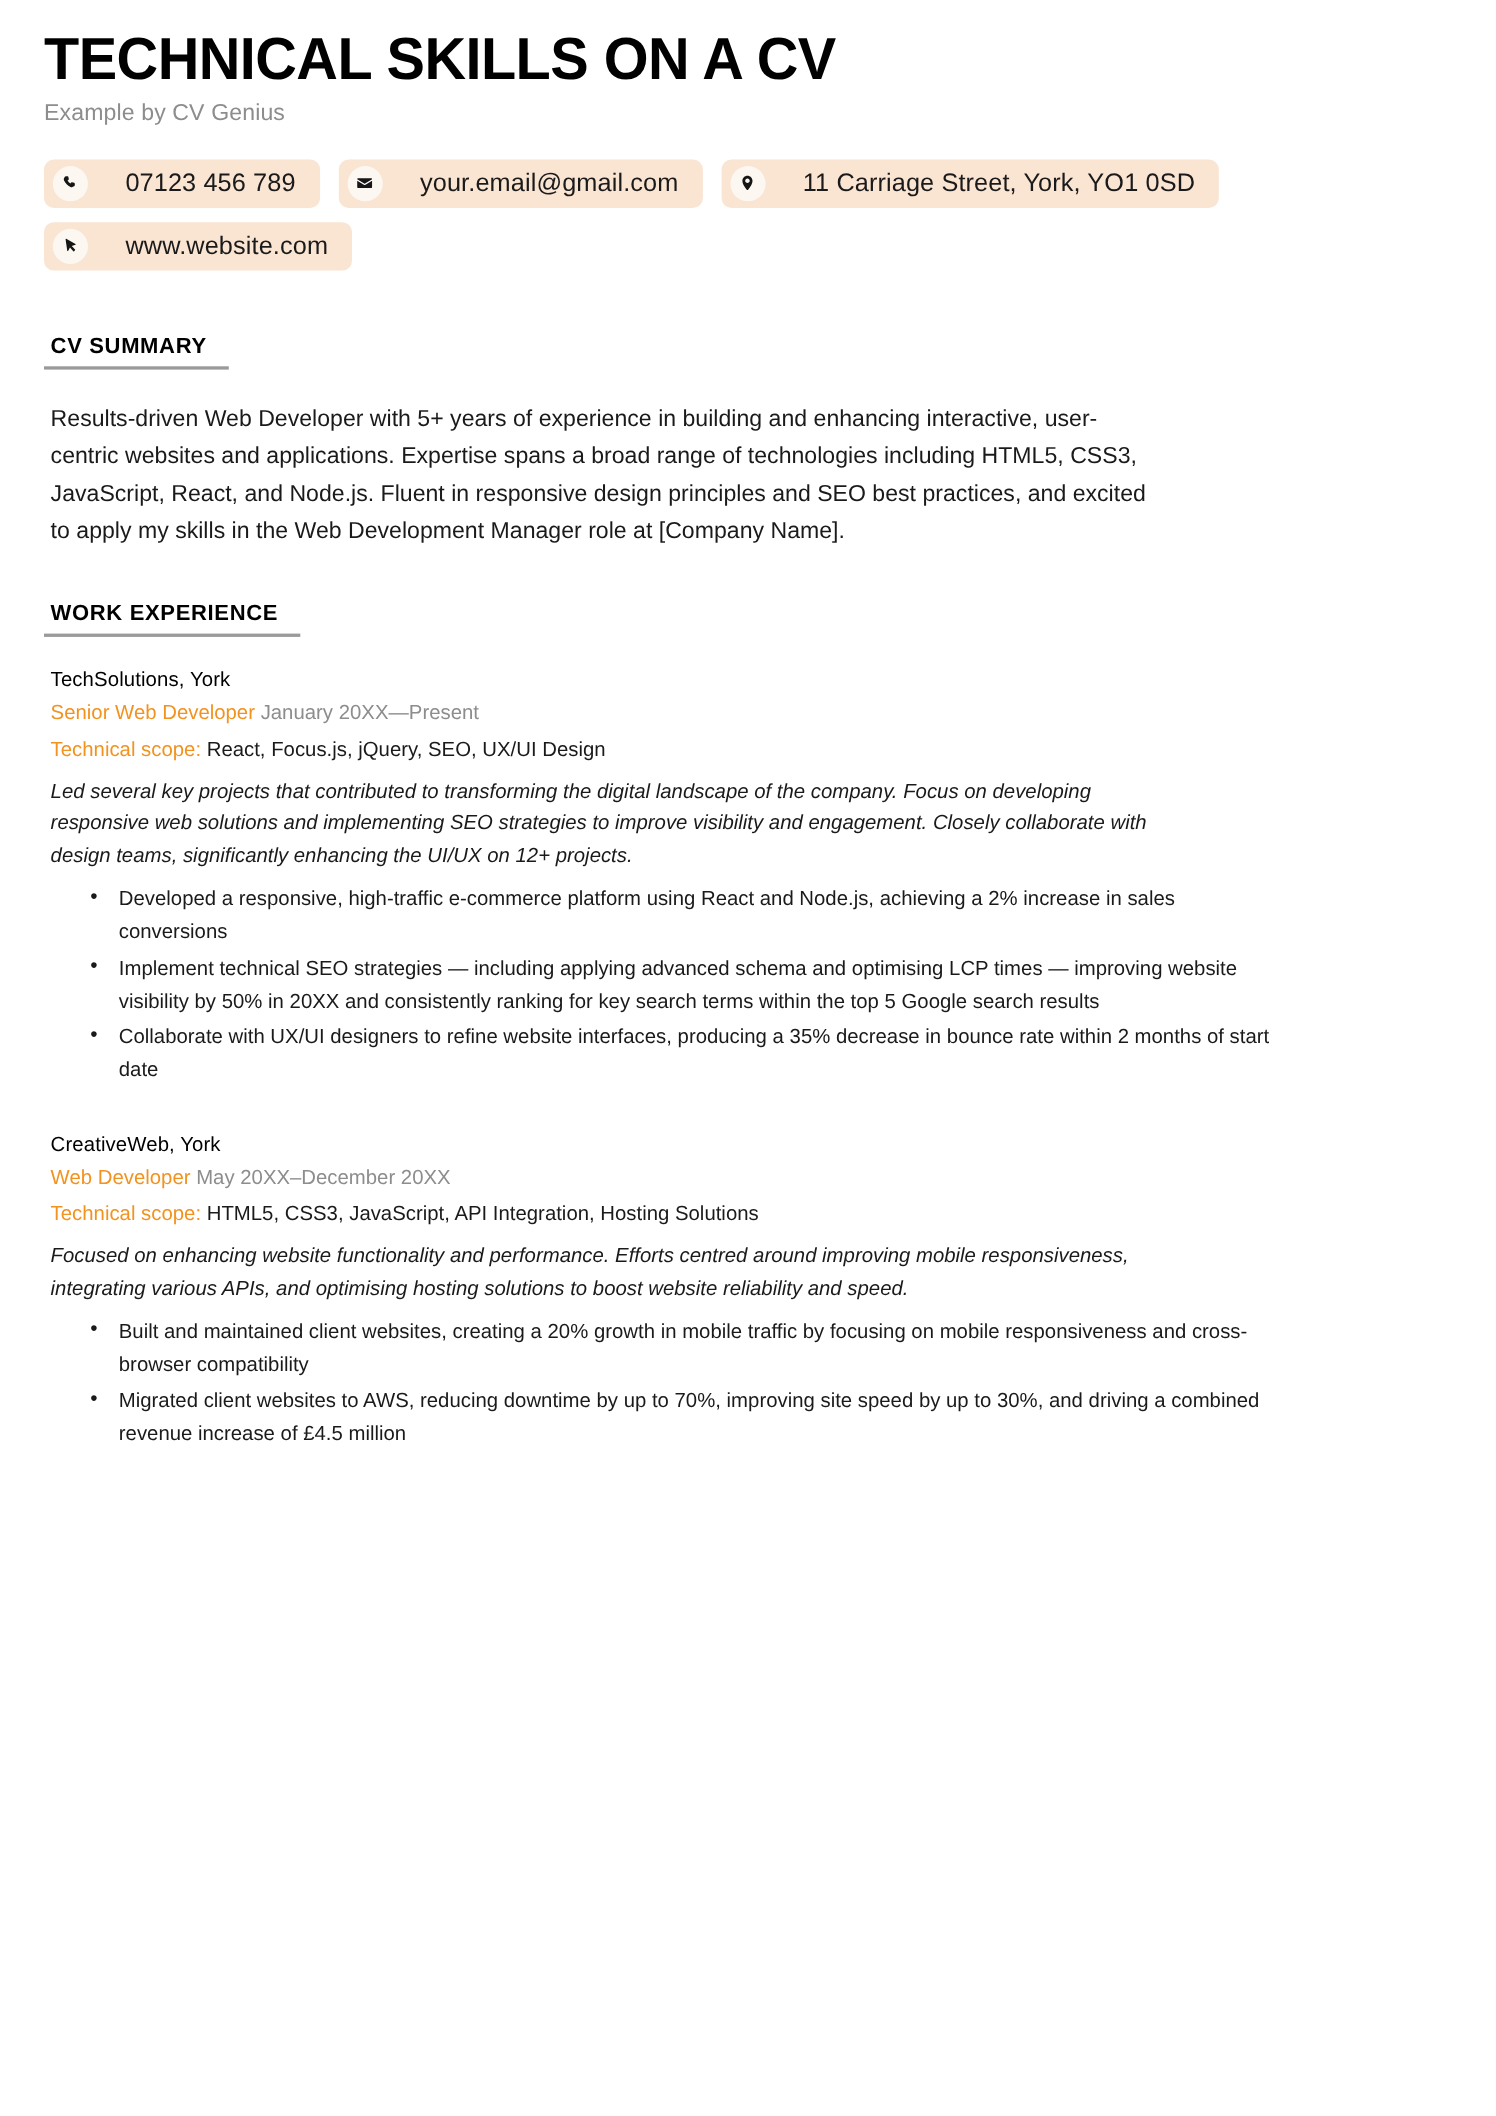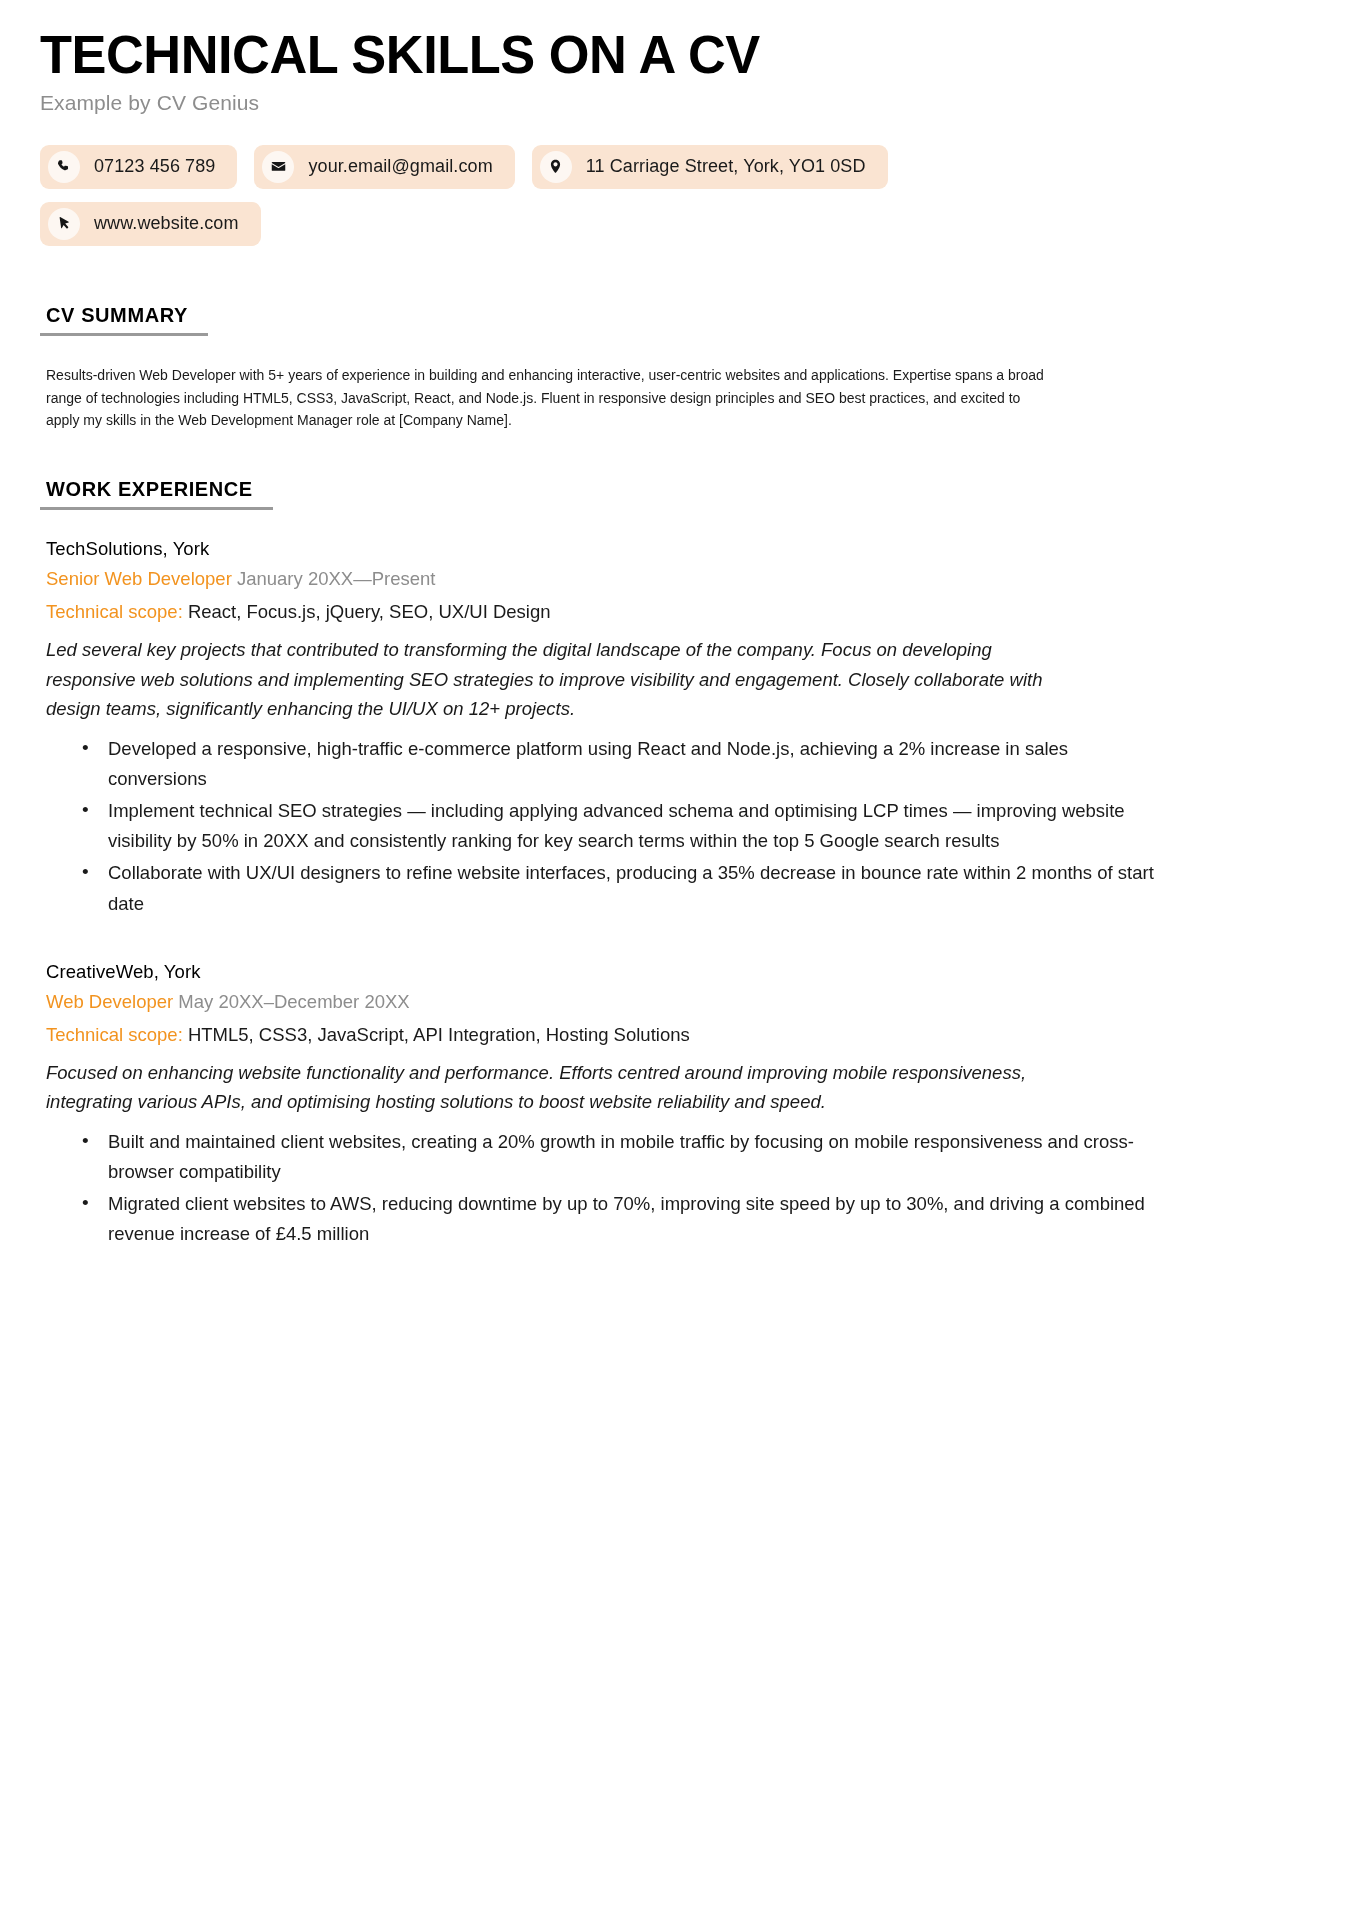--- a/index.html
+++ b/index.html
@@ -69,24 +69,25 @@
     min-width: 32px;
     border-radius: 50%;
     background: #fdf7f2;
     display: inline-flex;
     align-items: center;
     justify-content: center;
     margin-right: 14px;
   }
   .chip-icon svg { display: block; }
   .chip-text {
-    font-size: 18px;
+    font-size: 23px;
     color: #1a1a1a;
     white-space: nowrap;
     letter-spacing: 0.1px;
+    margin-left: 20px;
   }
 
   
   .section { margin-bottom: 0; }
   .section-head {
     display: inline-block;
     position: relative;
     font-size: 20px;
     font-weight: 700;
     letter-spacing: 0.6px;
@@ -100,21 +101,21 @@
     left: 0;
     bottom: 0;
     width: calc(100% + 20px);
     height: 3px;
     background: #9a9a9a;
   }
   .section-gap-sm { height: 28px; }
 
   
   .summary-text {
-    font-size: 14px;
+    font-size: 21px;
     line-height: 1.63;
     color: #1a1a1a;
     margin: 0;
     padding-left: 6px;
     max-width: 1010px;
   }
 
   
   .job { padding-left: 6px; }
   .job-company {

